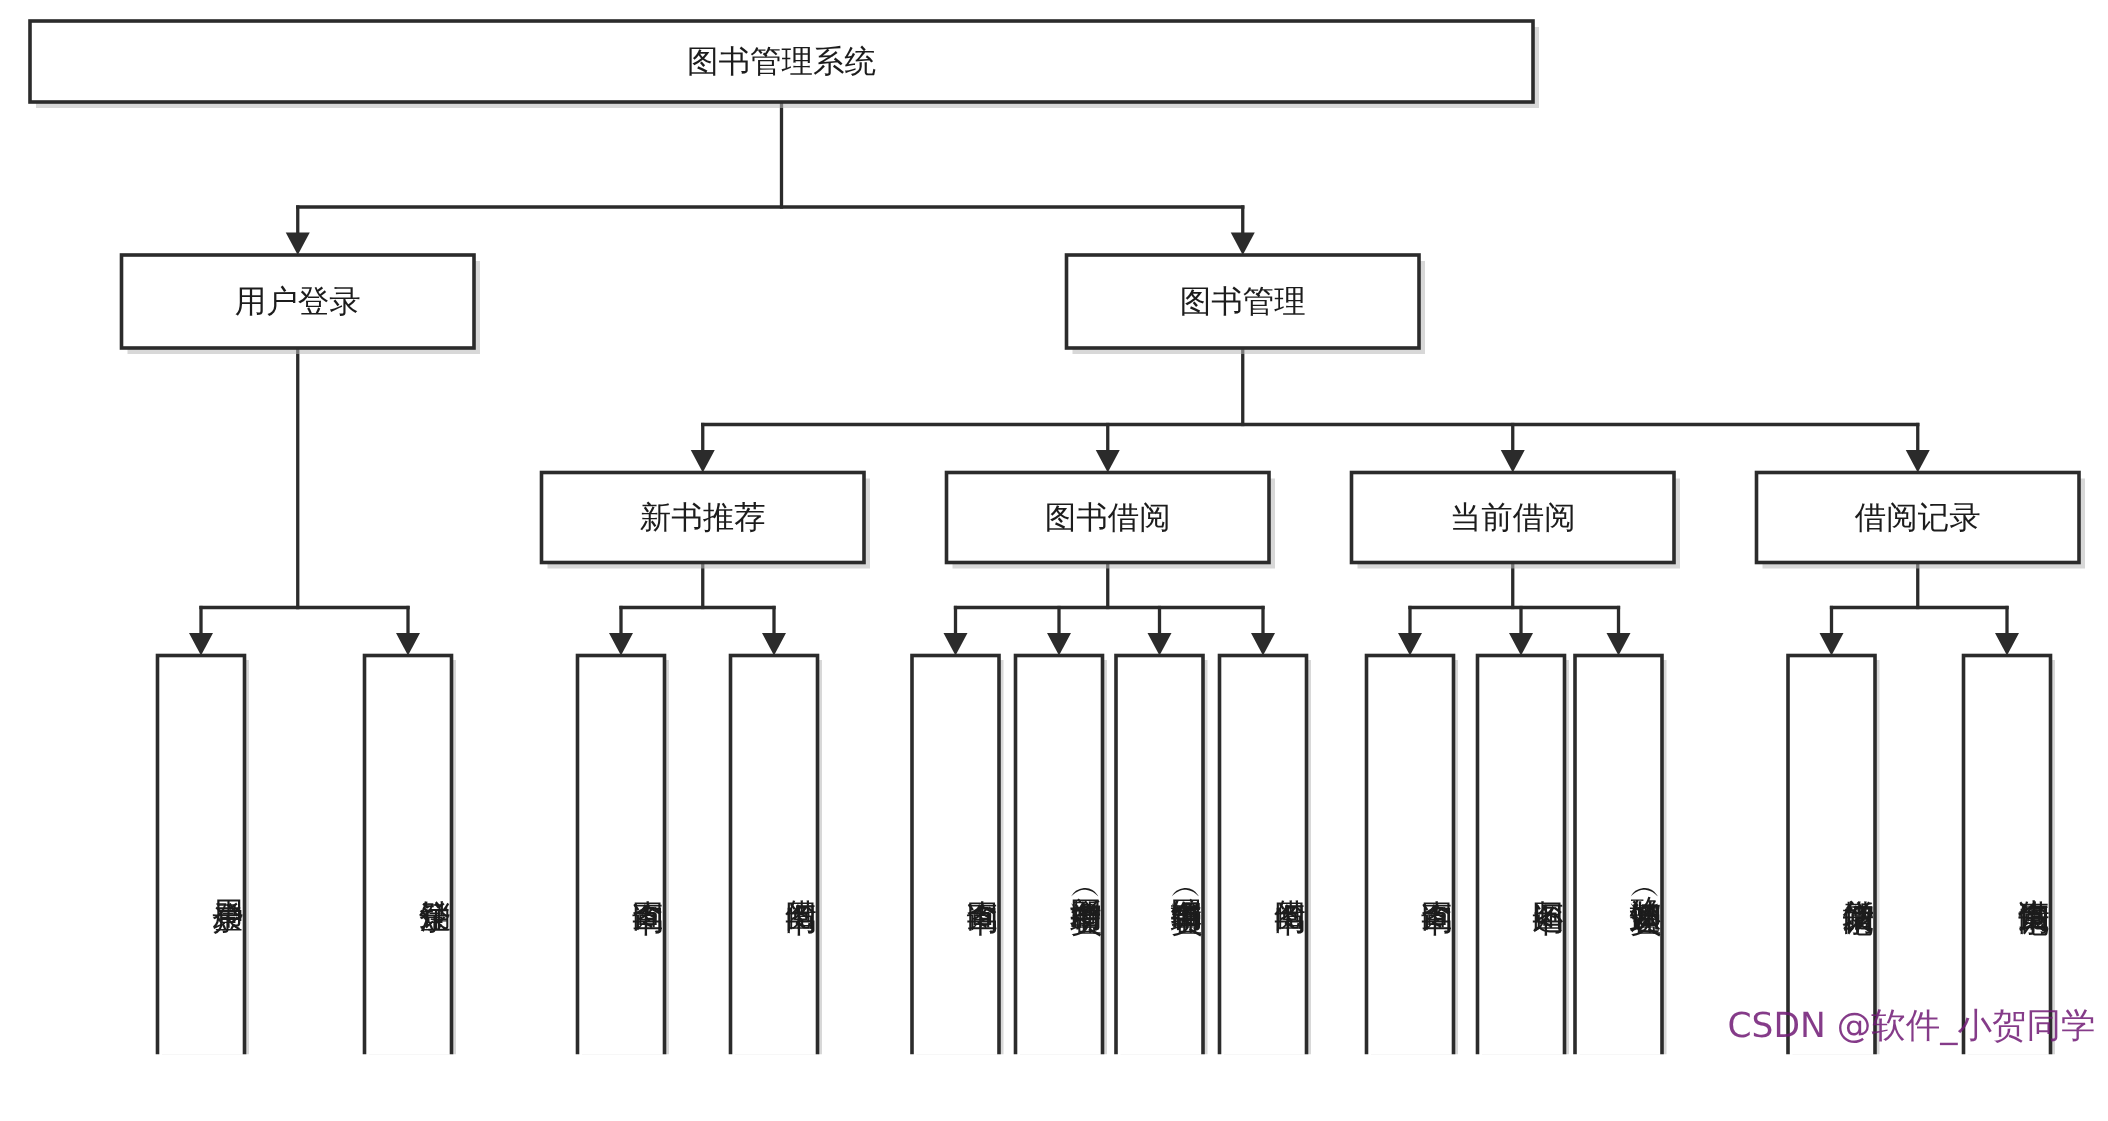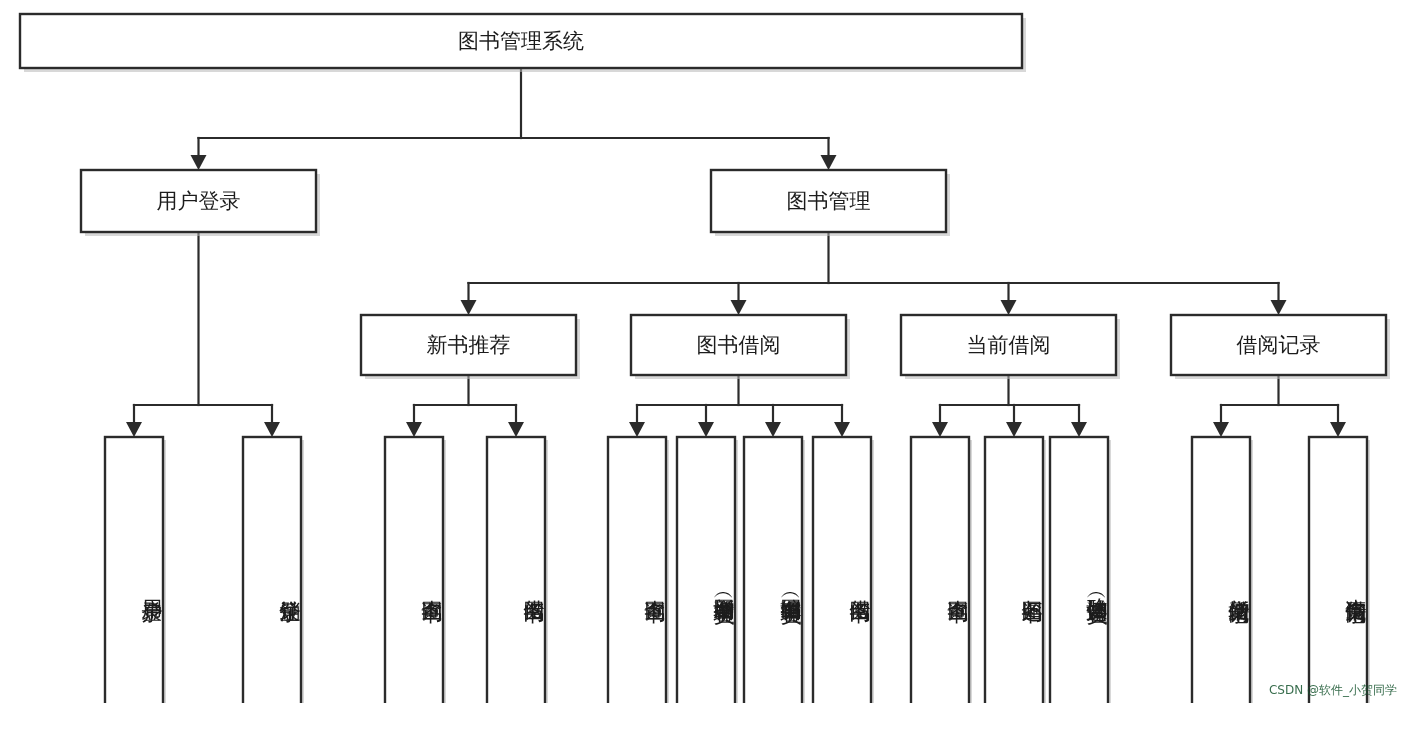--- a/index.html
+++ b/index.html
@@ -62,22 +62,22 @@
     align-items: flex-start;
     justify-content: center;
     white-space: nowrap;
     pointer-events: none;
   }
   .watermark {
     position: absolute;
     right: 8px;
     bottom: 4px;
     font-family: "DejaVu Sans", "Liberation Sans", sans-serif;
-    font-size: 12px;
-    color: #14532d;
+    font-size: 23px;
+    color: #701a75;
     opacity: 0.85;
     white-space: nowrap;
   }
 </style>
 </head>
 <body>
 
 <div id="canvas">
 
   <svg class="diagram" viewBox="0 0 1405 747">

